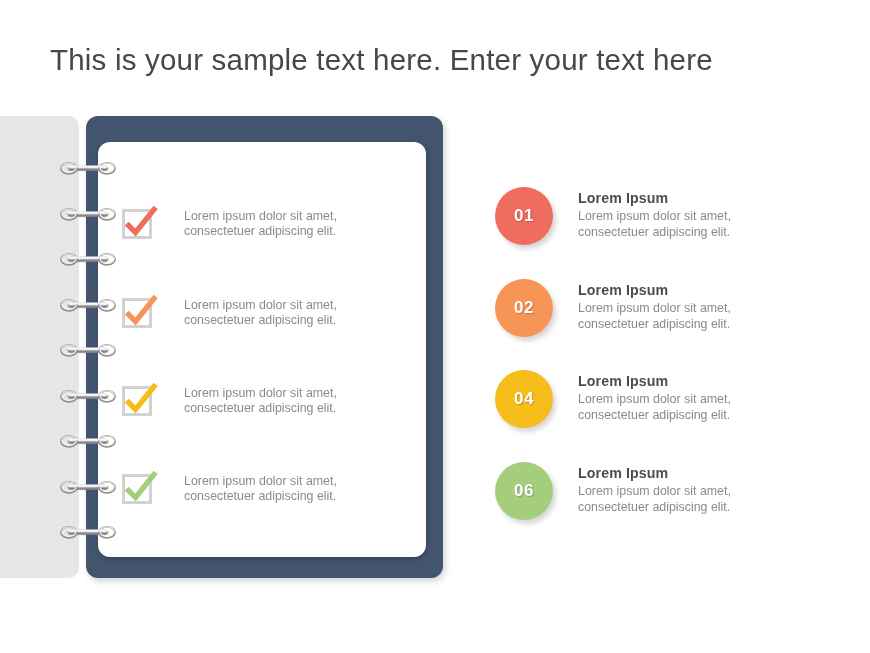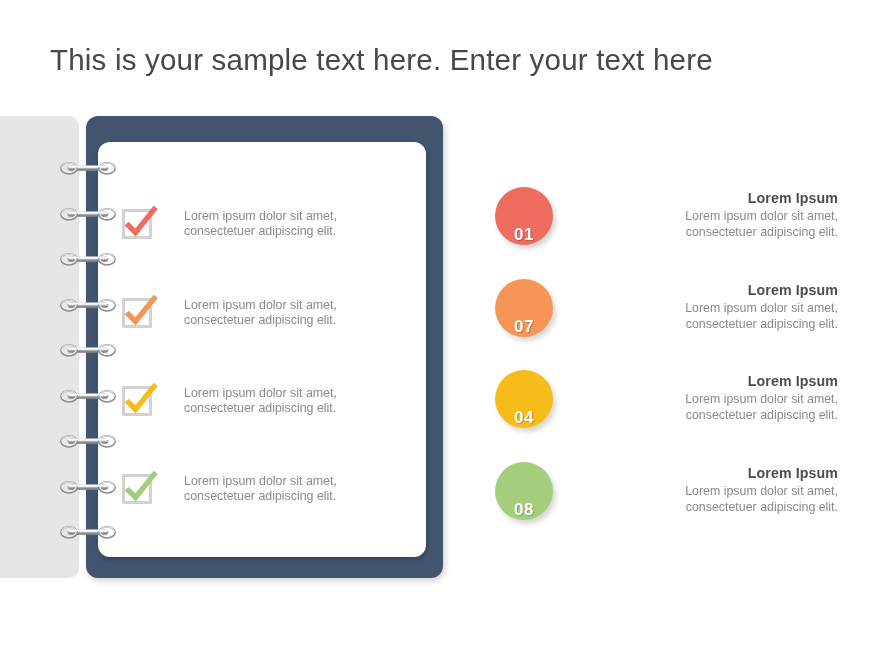--- a/index.html
+++ b/index.html
@@ -143,36 +143,35 @@
   }
   .num-circle {
     position: absolute;
     left: 5px;
     top: 0px;
     width: 58px;
     height: 58px;
     border-radius: 50%;
     box-shadow: 3px 4px 5px rgba(0,0,0,0.16);
     display: flex;
-    align-items: flex-end;
+    align-items: center;
     justify-content: center;
   }
   .num-circle-label {
     font-size: 17px;
     font-weight: bold;
     color: #ffffff;
     letter-spacing: 0.5px;
     text-shadow: 1px 1px 1px rgba(0,0,0,0.22);
   }
   .num-texts {
     position: absolute;
     left: 88px;
     top: 3px;
     width: 260px;
-    text-align: right;
   }
   .num-heading {
     font-size: 14.2px;
     font-weight: bold;
     color: #4d4d4d;
     letter-spacing: 0.1px;
     margin-bottom: 3px;
   }
   .num-body {
     font-size: 12.4px;
@@ -388,41 +387,41 @@
         <span class="num-circle-label">01</span>
       </div>
       <div class="num-texts">
         <div class="num-heading">Lorem Ipsum</div>
         <div class="num-body">Lorem ipsum dolor sit amet,
 consectetuer adipiscing elit.</div>
       </div>
     </div>
     <div class="num-row" style="top: 103px;">
       <div class="num-circle" style="background: rgb(247, 149, 86);">
-        <span class="num-circle-label">07</span>
+        <span class="num-circle-label">02</span>
       </div>
       <div class="num-texts">
         <div class="num-heading">Lorem Ipsum</div>
         <div class="num-body">Lorem ipsum dolor sit amet,
 consectetuer adipiscing elit.</div>
       </div>
     </div>
     <div class="num-row" style="top: 194px;">
       <div class="num-circle" style="background: rgb(245, 188, 26);">
         <span class="num-circle-label">04</span>
       </div>
       <div class="num-texts">
         <div class="num-heading">Lorem Ipsum</div>
         <div class="num-body">Lorem ipsum dolor sit amet,
 consectetuer adipiscing elit.</div>
       </div>
     </div>
     <div class="num-row" style="top: 286px;">
       <div class="num-circle" style="background: rgb(165, 206, 124);">
-        <span class="num-circle-label">08</span>
+        <span class="num-circle-label">06</span>
       </div>
       <div class="num-texts">
         <div class="num-heading">Lorem Ipsum</div>
         <div class="num-body">Lorem ipsum dolor sit amet,
 consectetuer adipiscing elit.</div>
       </div>
     </div>
   </div>
 
 </body></html>

